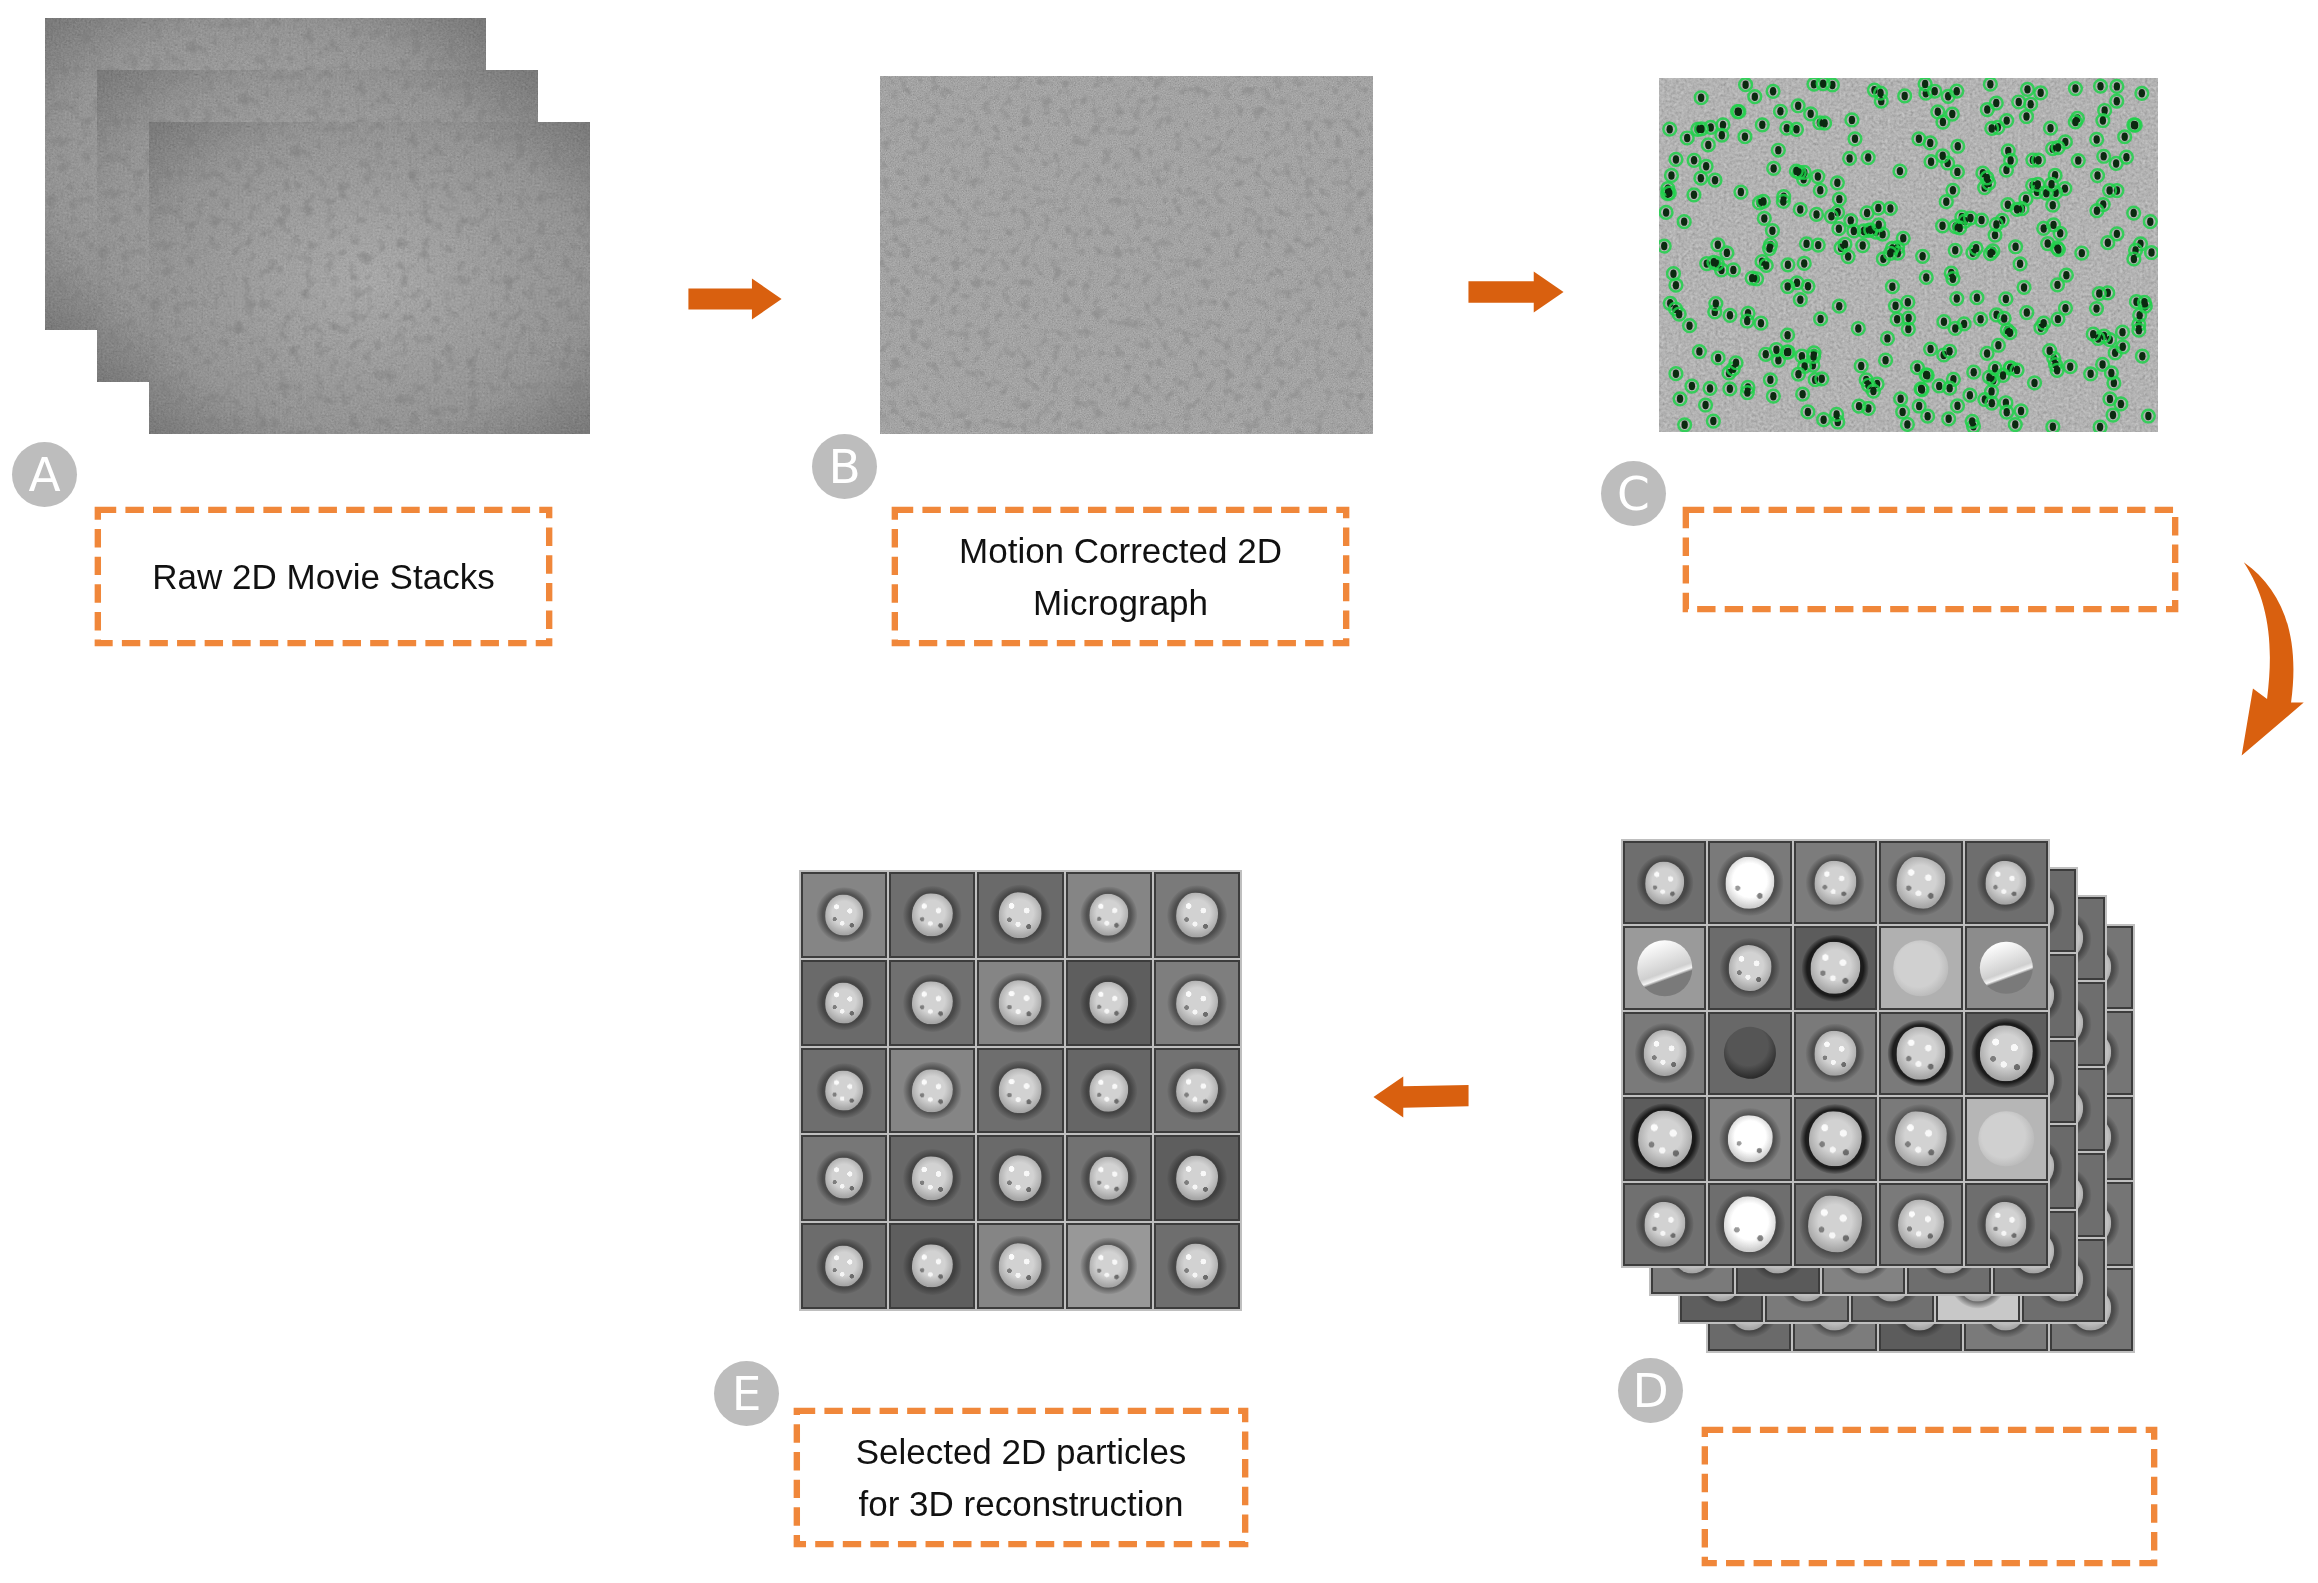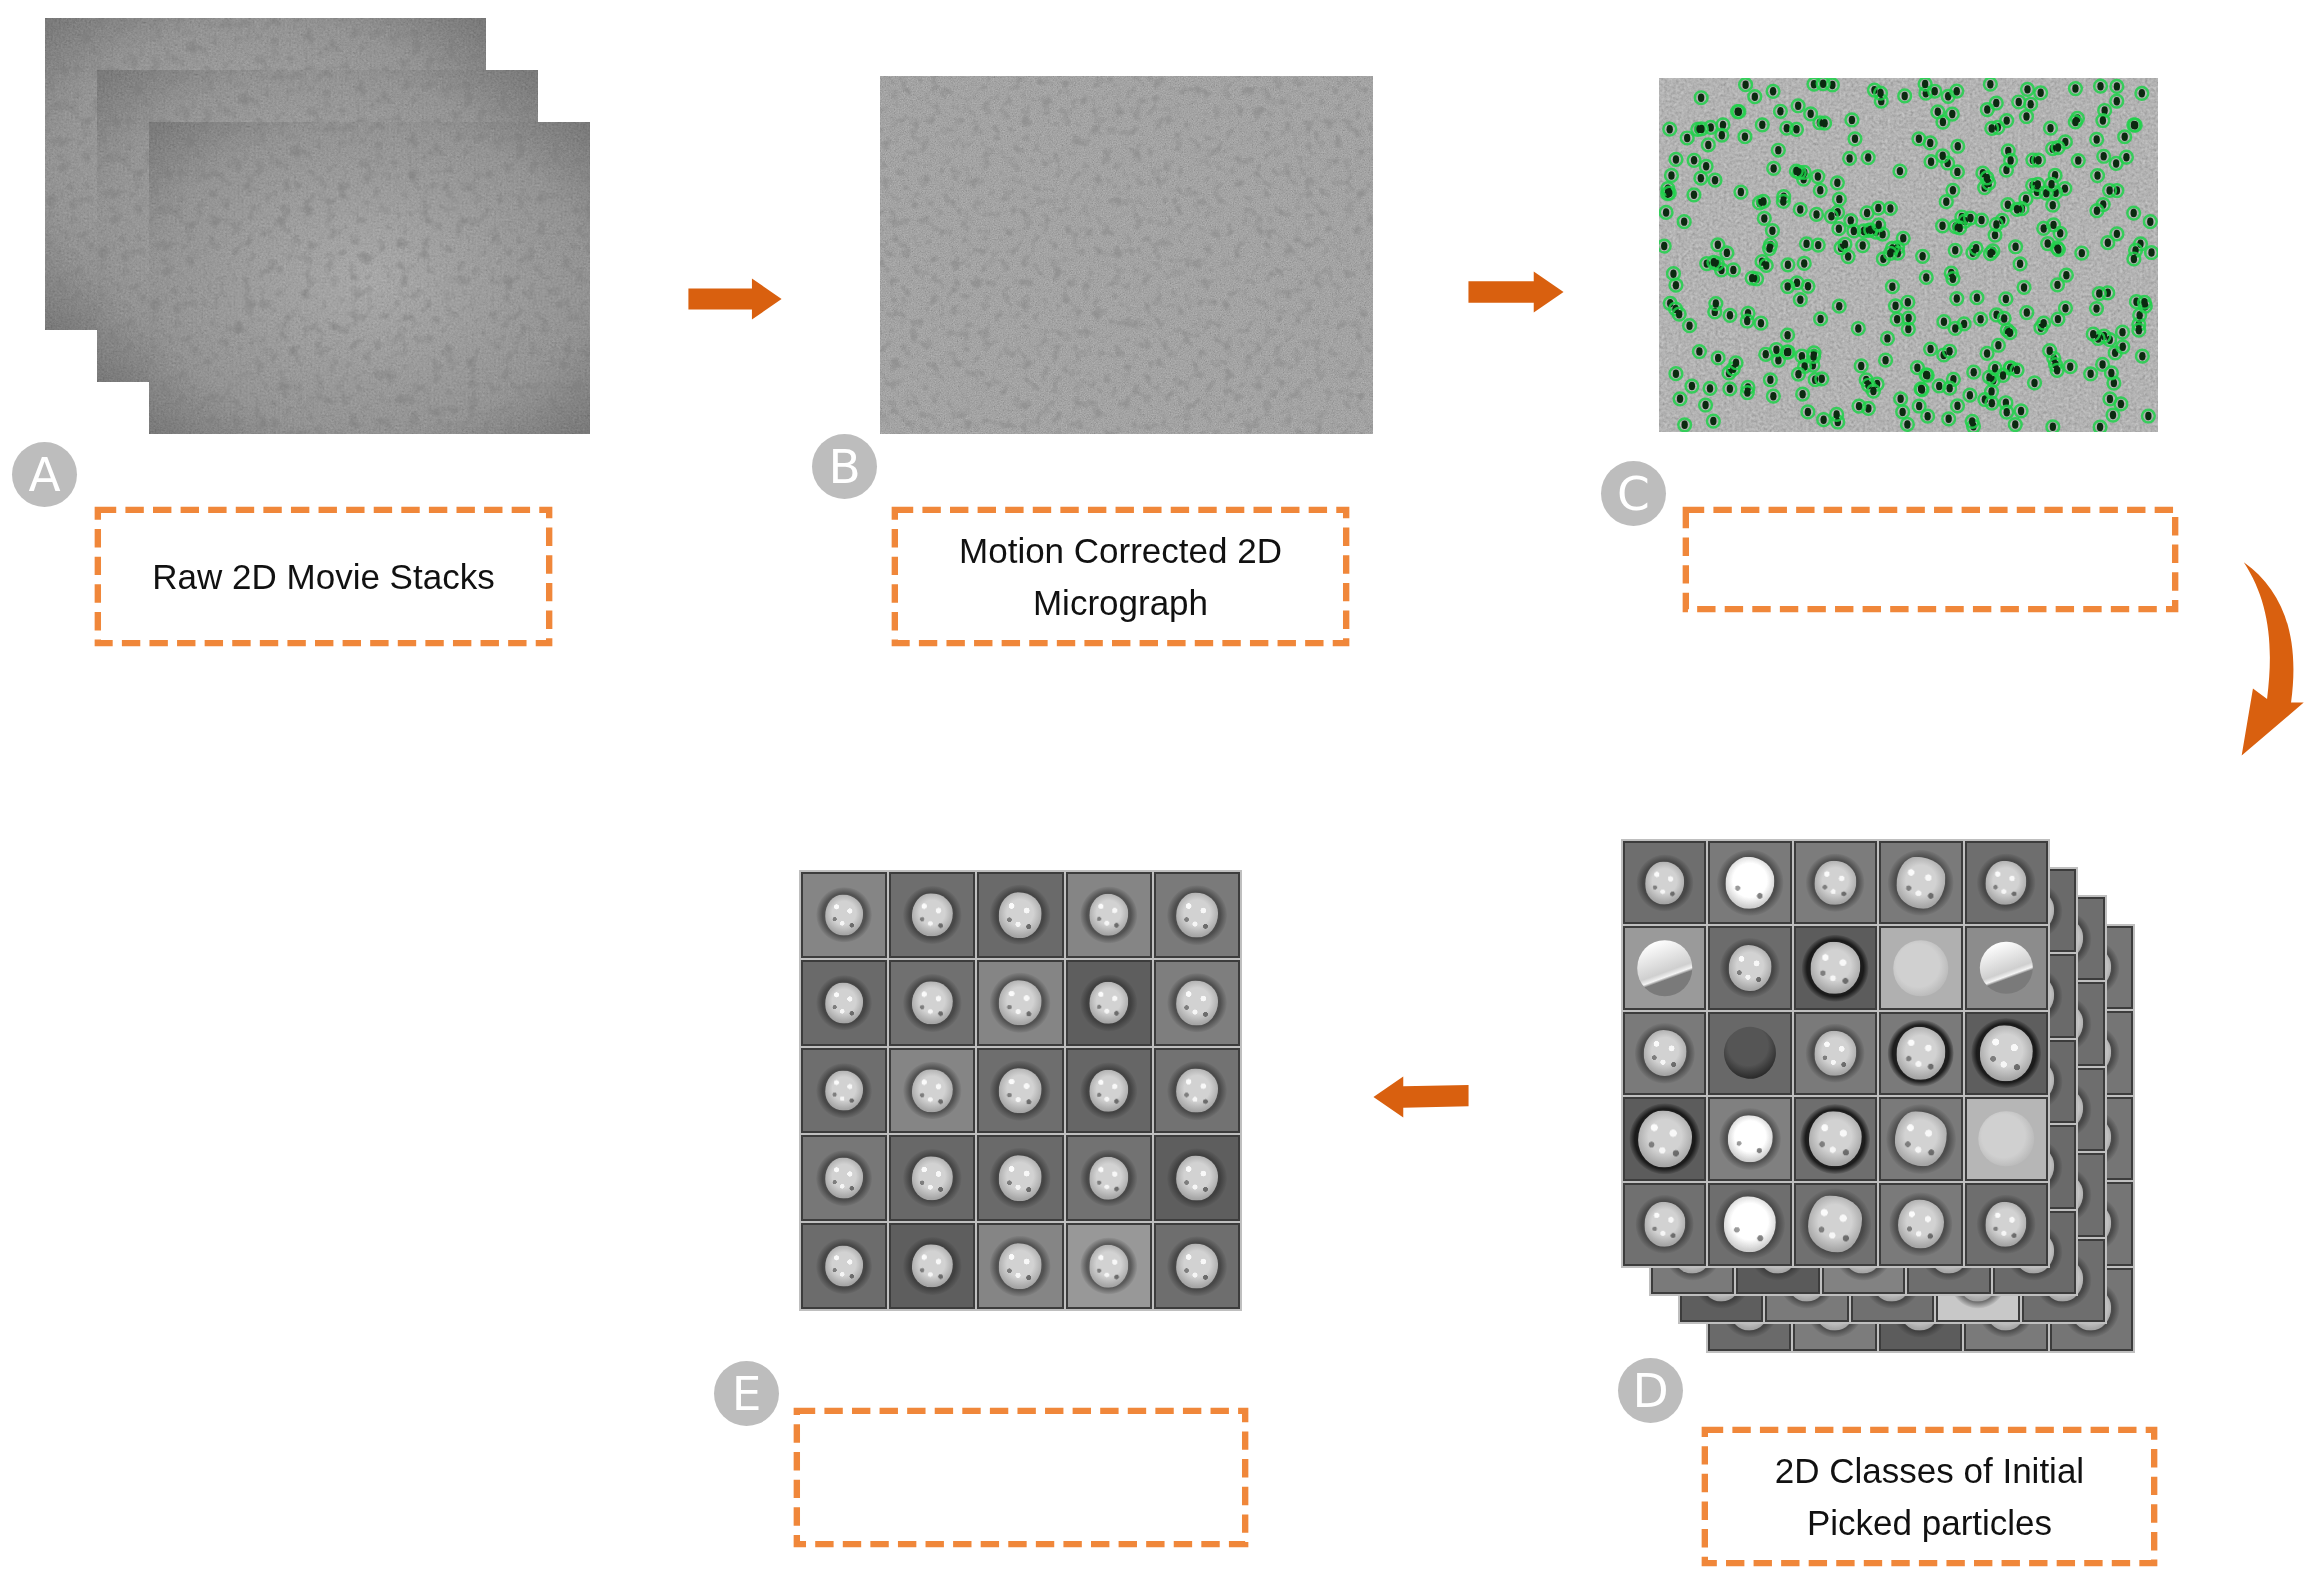--- a/index.html
+++ b/index.html
@@ -1307,22 +1307,20 @@
           <div class="halo" style="width: 74%; height: 74%;"></div>
           <div class="blob" style="width: 52%; height: 56%;"></div>
         </div>
       </div>
     </div>
   <div class="step-badge" style="left:1618px;top:1358px;">D</div>
   <div class="caption-box" style="left:1702px;top:1427px;width:455px;height:139px;">
     <svg class="dash" viewBox="0 0 644 196" preserveAspectRatio="none">
         <rect x="4" y="4" width="636" height="188" fill="none" stroke="#f0873a" stroke-width="9" stroke-dasharray="26 13"></rect>
       </svg>
-    <span class="caption-text">2D Classes of Initial
-Picked particles</span>
   </div>
 </div>
 
 <svg class="arrow" style="left:1372px;top:1075px;" width="98" height="44" viewBox="0 0 138 62">
   <polygon points="136,14 44,16 44,2 2,31 44,60 44,46 136,44" fill="#d9600f"></polygon>
 </svg>
 
 <div>
   <div id="e-grid" class="grid" style="left:799px;top:870px;width:443px;height:441px;grid-template-columns:repeat(5,1fr);grid-template-rows:repeat(5,1fr);">
       <div class="cell" style="background: rgb(133, 133, 133);">
@@ -1424,15 +1422,17 @@
       <div class="cell" style="background: rgb(110, 110, 110);">
         <div class="halo" style="width: 73%; height: 73%;"></div>
         <div class="blob" style="width: 51%; height: 55%;"></div>
       </div>
     </div>
   <div class="step-badge" style="left:714px;top:1361px;">E</div>
   <div class="caption-box" style="left:794px;top:1408px;width:454px;height:139px;">
     <svg class="dash" viewBox="0 0 642 196" preserveAspectRatio="none">
         <rect x="4" y="4" width="634" height="188" fill="none" stroke="#f0873a" stroke-width="9" stroke-dasharray="26 13"></rect>
       </svg>
+    <span class="caption-text">Selected 2D particles
+for 3D reconstruction</span>
   </div>
 </div>
 
 
 </body></html>

